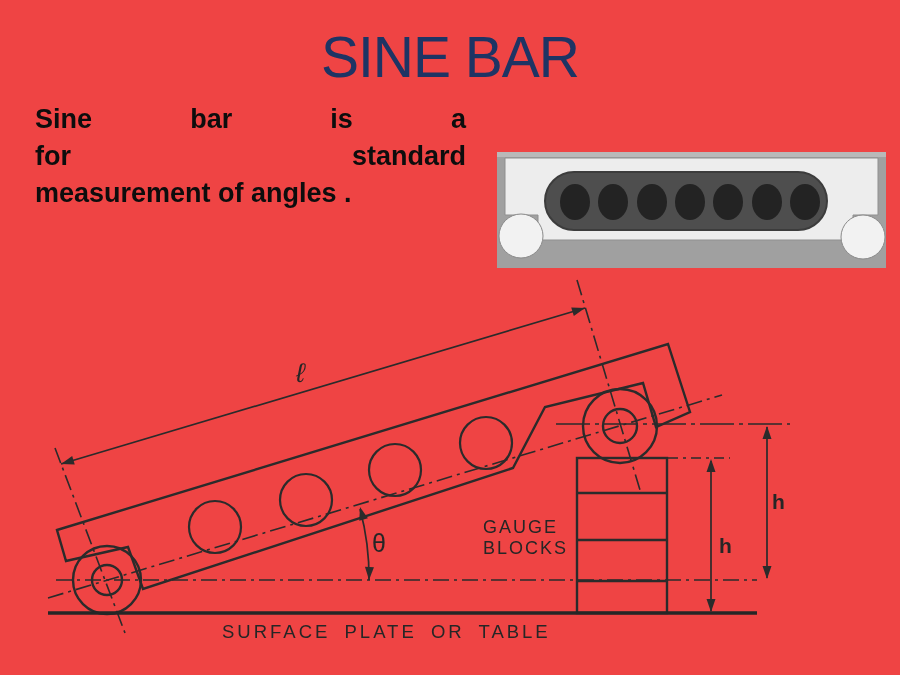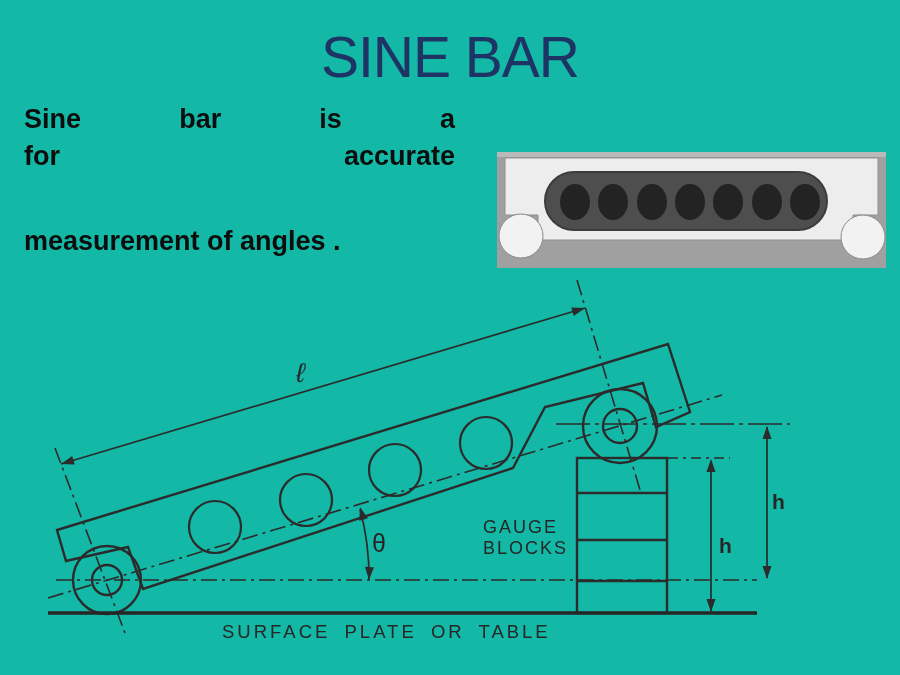--- a/index.html
+++ b/index.html
@@ -1,44 +1,44 @@
 <!DOCTYPE html>
 <html><head>
 <meta charset="utf-8">
 <style>
   html,body{margin:0;padding:0;background:#fff;}
-  .slide{position:relative;width:900px;height:675px;background:#14b8a6;overflow:hidden;
+  .slide{position:relative;width:900px;height:675px;background:#ef4444;overflow:hidden;
          font-family:"Liberation Sans",sans-serif;}
   .title{position:absolute;left:0;top:24px;width:100%;text-align:center;
          font-size:57px;font-weight:normal;letter-spacing:-1px;color:#1e3464;}
-  .intro{position:absolute;left:24px;top:101px;width:431px;color:#0d0d0d;
+  .intro{position:absolute;left:35px;top:101px;width:431px;color:#0d0d0d;
          font-size:27px;font-weight:bold;}
   .intro .jline{display:flex;justify-content:space-between;height:37px;line-height:37px;}
-  .intro .pline{height:37px;line-height:37px;margin-top:48px;}
+  .intro .pline{height:37px;line-height:37px;}
   .photo{position:absolute;left:497px;top:152px;width:389px;height:116px;}
   .diagram{position:absolute;left:0;top:0;}
   svg text{font-family:"Liberation Sans",sans-serif;fill:#262626;}
 </style>
 </head>
 <body>
 
 <div class="slide">
 
   <div class="title">SINE BAR</div>
 
   <div class="intro">
     <div class="jline">
       <span>Sine</span>
       <span>bar</span>
       <span>is</span>
       <span>a</span>
     </div>
     <div class="jline">
       <span>for</span>
-      <span>accurate</span>
+      <span>standard</span>
     </div>
     <div class="pline">measurement of angles .</div>
   </div>
 
   <div class="photo">
     <svg width="389" height="116" viewBox="0 0 389 116">
       <rect x="0" y="0" width="389" height="116" fill="#a0a0a0"></rect>
       <rect x="0" y="0" width="389" height="5" fill="#b9b9b9"></rect>
 
       <path d="M8,6 L381,6 L381,63 L356,63 L356,88 L41,88 L41,63 L8,63 Z" fill="#ededed" stroke="#8f8f8f" stroke-width="1"></path>

